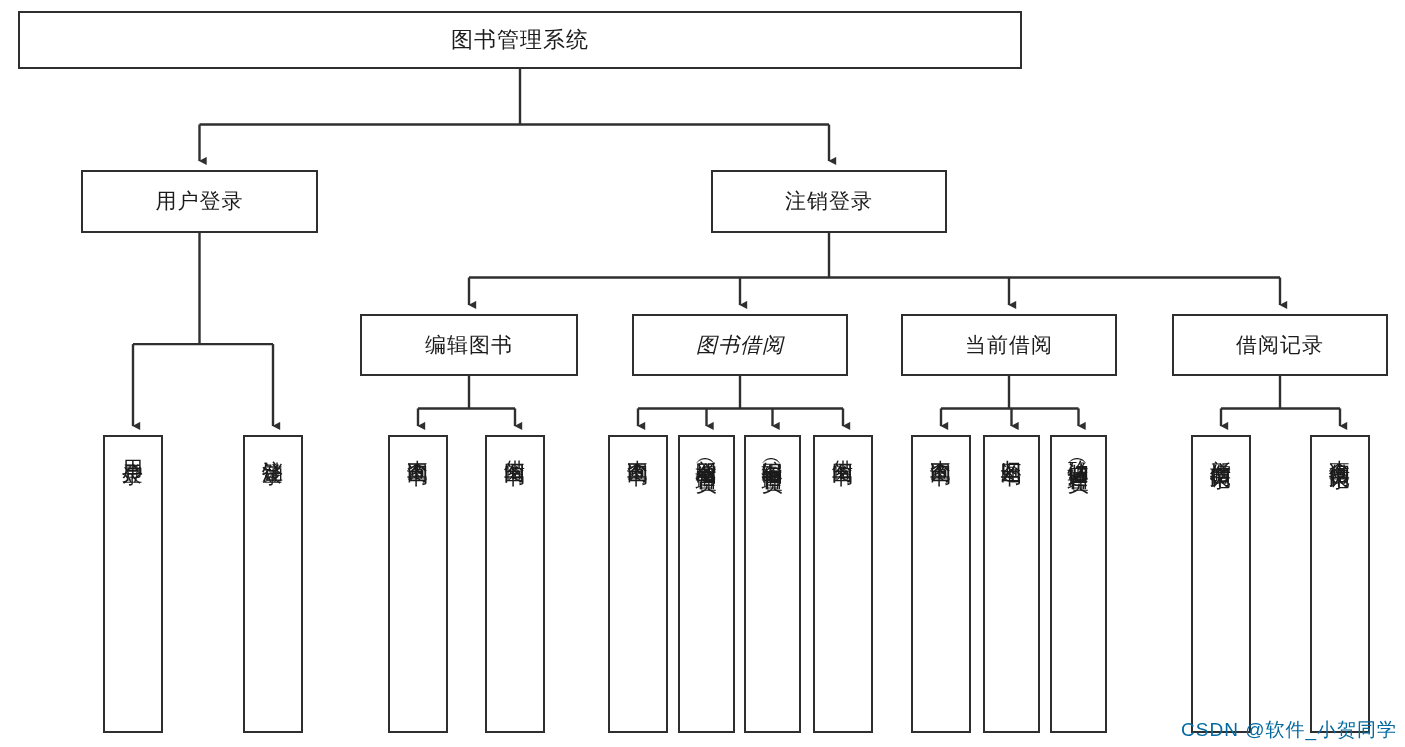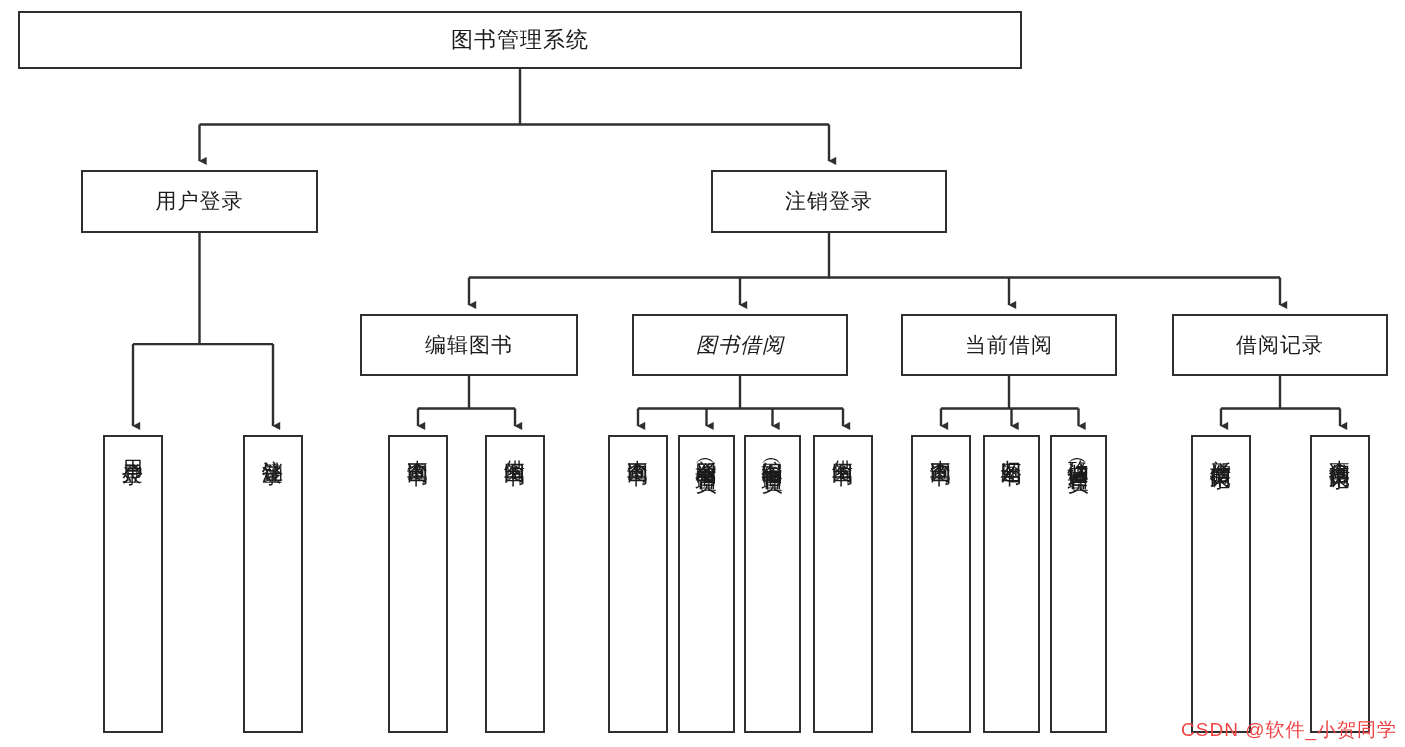--- a/index.html
+++ b/index.html
@@ -62,21 +62,21 @@
     font-size: 21px;
     letter-spacing: 2px;
     line-height: 1;
     white-space: nowrap;
   }
   .watermark {
     position: absolute;
     right: 8px;
     bottom: 4px;
     font-size: 19px;
-    color: #ef4444;
+    color: #0369a1;
     letter-spacing: 1px;
     white-space: nowrap;
     user-select: none;
   }
 </style>
 </head>
 <body>
 
 <div id="canvas">
 

